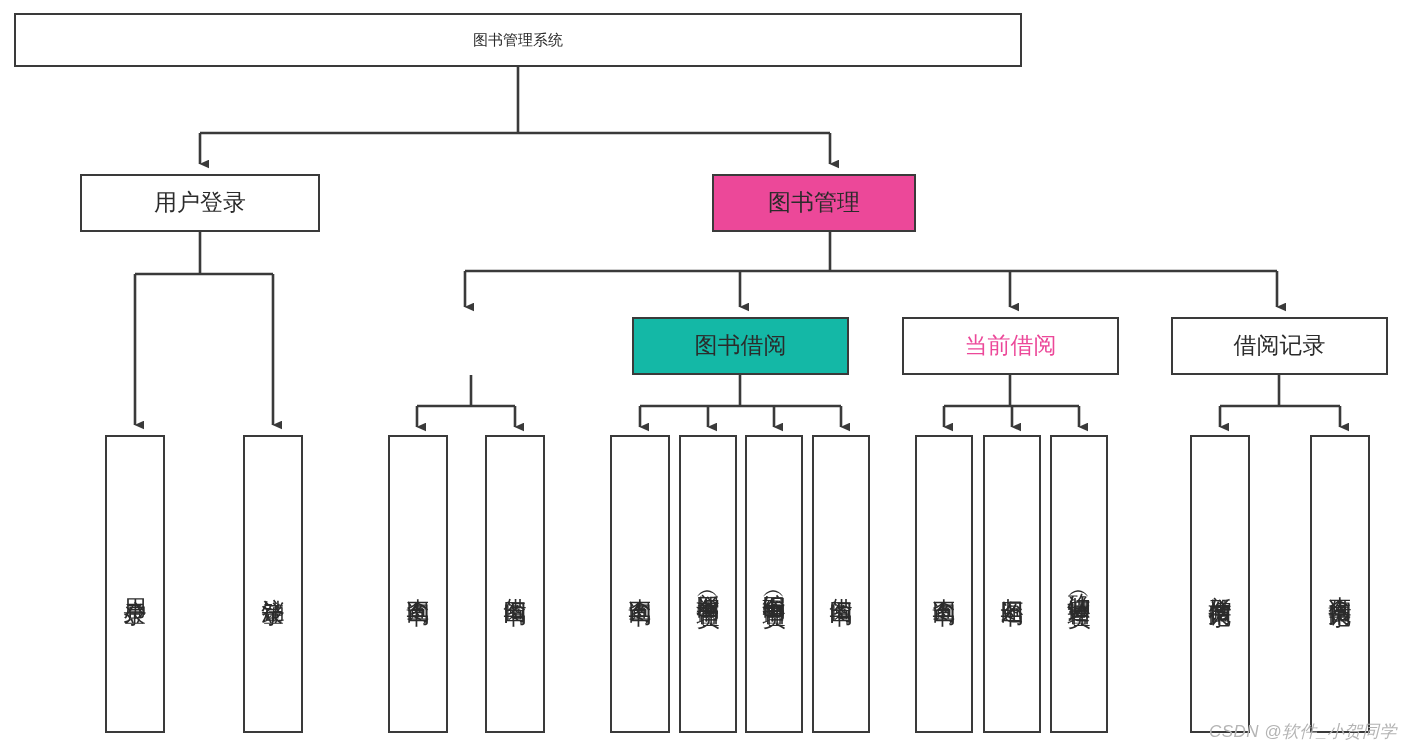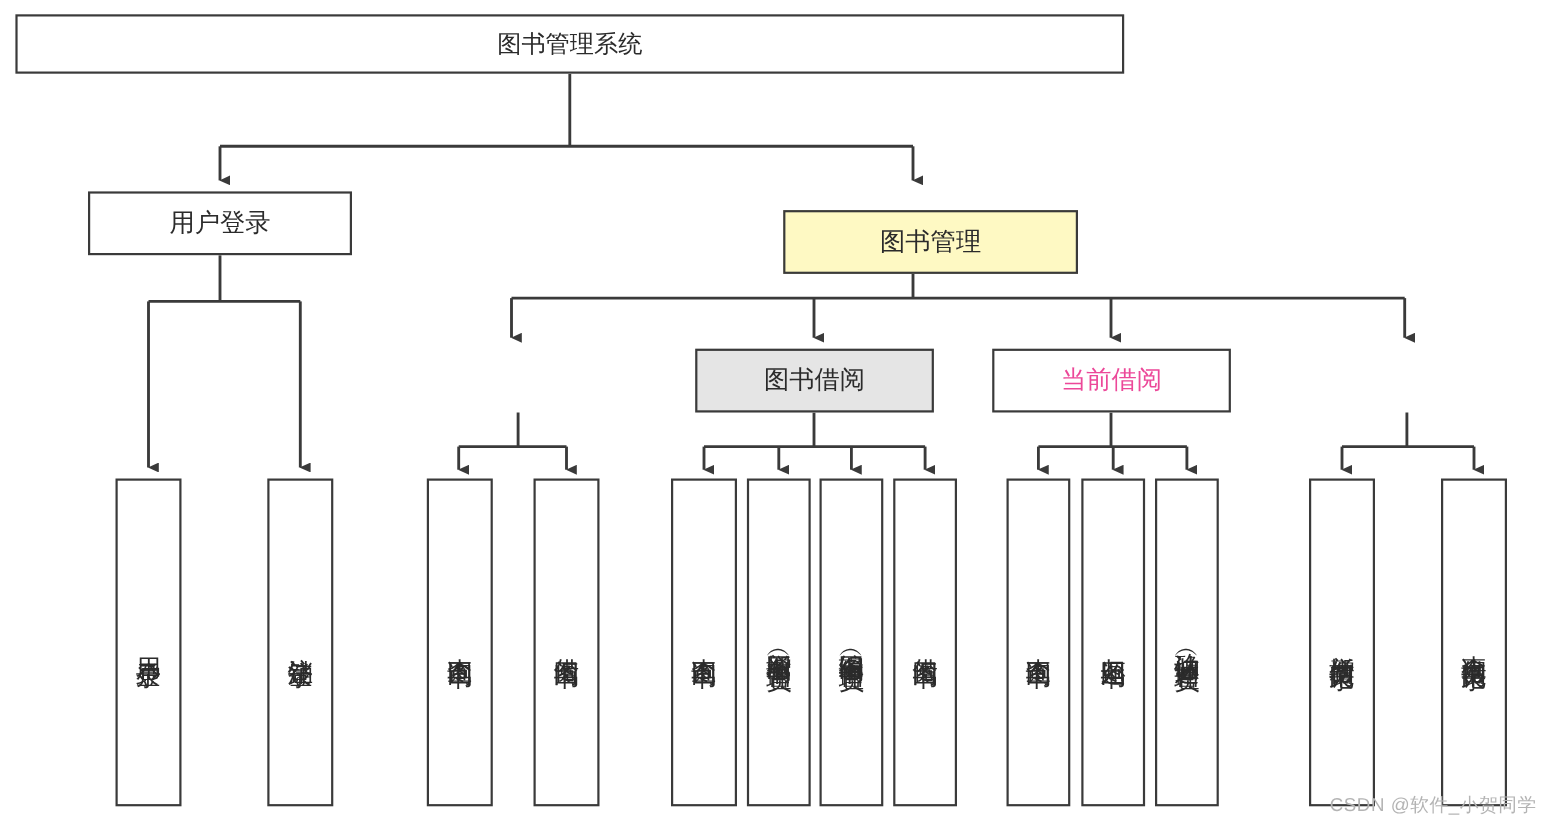--- a/index.html
+++ b/index.html
@@ -41,21 +41,21 @@
     display: block;
     text-align: center;
     line-height: 1.12;
     color: #2b2b2b;
     white-space: nowrap;
   }
   .node.horiz .node-label {
     font-size: 23px;
   }
   .node.root .node-label {
-    font-size: 22px;
+    font-size: 15px;
     font-family: Liberation Serif, serif;
   }
   .node.vert {
     align-items: center;
     justify-content: center;
   }
   .node.vert .node-label {
     writing-mode: vertical-rl;
     text-orientation: upright;
     font-size: 23px;
@@ -65,20 +65,21 @@
   }
   .watermark {
     position: absolute;
     right: 8px;
     bottom: 4px;
     font-size: 17px;
     color: #b4b4b4;
     letter-spacing: 0.5px;
     white-space: nowrap;
     user-select: none;
+    font-style: italic;
   }
 </style>
 </head>
 <body>
 
 <div id="diagram-root" style="background: rgb(255, 255, 255);">
 
   <svg class="connectors" viewBox="0 0 1405 747" xmlns="http://www.w3.org/2000/svg">
     <defs>
       <marker id="arrowhead" markerWidth="9" markerHeight="10" refX="4.5" refY="9.4" orient="auto" markerUnits="userSpaceOnUse">
@@ -129,29 +130,32 @@
     </g>
   </svg>
 
   <div class="node root horiz" style="left: 14px; top: 13px; width: 1008px; height: 54px; border-color: rgb(58, 58, 58); background: rgb(255, 255, 255);">
     <span class="node-label" style="color: rgb(43, 43, 43);">图书管理系统</span>
   </div>
 
   <div class="node horiz" style="left: 80px; top: 174px; width: 240px; height: 58px; border-color: rgb(58, 58, 58); background: rgb(255, 255, 255);">
     <span class="node-label" style="color: rgb(43, 43, 43);">用户登录</span>
   </div>
-  <div class="node horiz" style="left: 712px; top: 191px; width: 268px; height: 58px; border-color: rgb(58, 58, 58); background: #fef9c3;">
+  <div class="node horiz" style="left: 712px; top: 174px; width: 204px; height: 58px; border-color: rgb(58, 58, 58); background: #ec4899;">
     <span class="node-label" style="color: rgb(43, 43, 43);">图书管理</span>
   </div>
 
-  <div class="node horiz" style="left: 632px; top: 317px; width: 217px; height: 58px; border-color: rgb(58, 58, 58); background: #e5e5e5; align-items: center;">
+  <div class="node horiz" style="left: 632px; top: 317px; width: 217px; height: 58px; border-color: rgb(58, 58, 58); background: #14b8a6; align-items: center;">
     <span class="node-label" style="color: rgb(43, 43, 43);">图书借阅</span>
   </div>
   <div class="node horiz" style="left: 902px; top: 317px; width: 217px; height: 58px; border-color: rgb(58, 58, 58); background: rgb(255, 255, 255);">
     <span class="node-label" style="color: #ec4899;">当前借阅</span>
+  </div>
+  <div class="node horiz" style="left: 1171px; top: 317px; width: 217px; height: 58px; border-color: rgb(58, 58, 58); background: rgb(255, 255, 255);">
+    <span class="node-label" style="color: rgb(43, 43, 43);">借阅记录</span>
   </div>
 
   <div class="node vert" style="left: 105px; top: 435px; width: 60px; height: 298px; border-color: rgb(58, 58, 58); background: rgb(255, 255, 255);">
     <span class="node-label" style="color: rgb(43, 43, 43);">用户登录</span>
   </div>
   <div class="node vert" style="left: 243px; top: 435px; width: 60px; height: 298px; border-color: rgb(58, 58, 58); background: rgb(255, 255, 255);">
     <span class="node-label" style="color: rgb(43, 43, 43);">注销登录</span>
   </div>
   <div class="node vert" style="left: 388px; top: 435px; width: 60px; height: 298px; border-color: rgb(58, 58, 58); background: rgb(255, 255, 255);">
     <span class="node-label" style="color: rgb(43, 43, 43);">查询图书</span>

